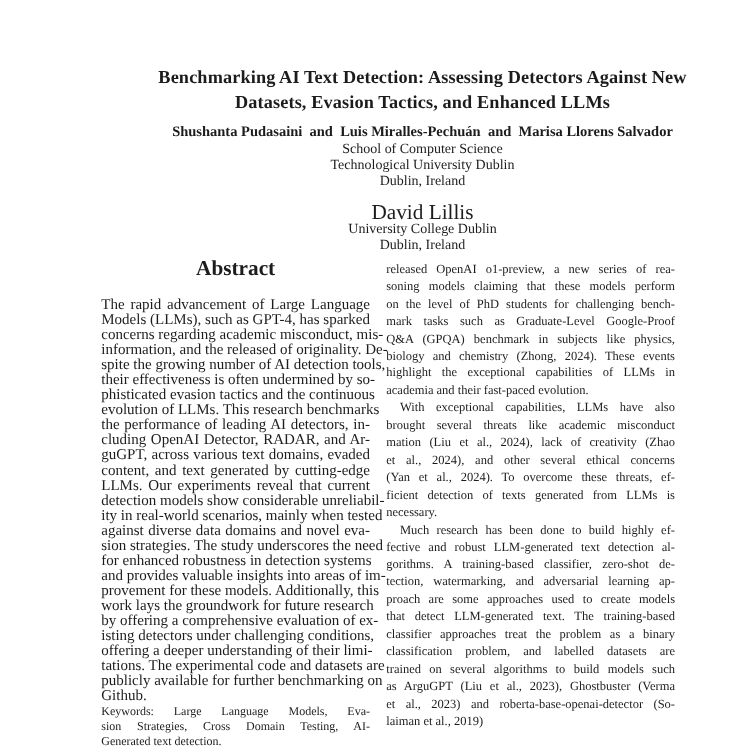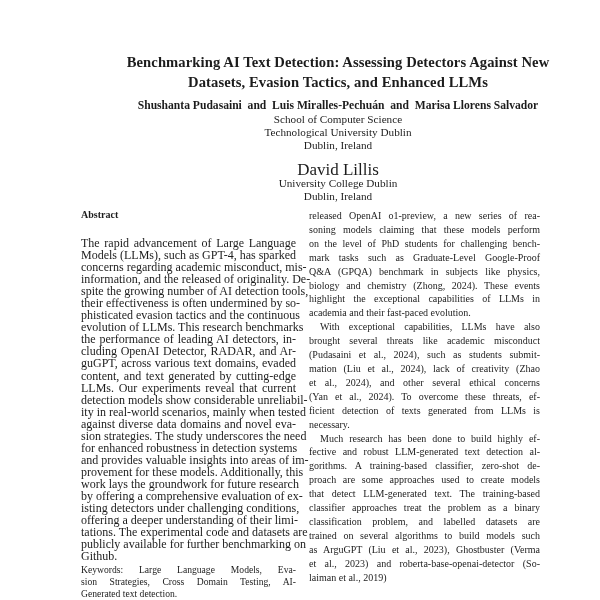--- a/index.html
+++ b/index.html
@@ -57,23 +57,23 @@
     width: 215px;
   }
   .col-right {
     left: 309px;
     top: 209px;
     width: 231px;
     font-size: 10px;
     line-height: 13.9px;
   }
   .abs-heading {
-    text-align: left;
+    text-align: center;
     font-weight: bold;
-    font-size: 10px;
+    font-size: 17px;
     line-height: 14px;
   }
   .abs-body {
     margin-top: 15px;
     font-size: 12px;
     line-height: 12.05px;
   }
   .keywords-para {
     margin-top: 2px;
     font-size: 9.6px;
@@ -162,31 +162,31 @@
         <div class="line">on the level of PhD students for challenging bench-</div>
         <div class="line">mark tasks such as Graduate-Level Google-Proof</div>
         <div class="line">Q&amp;A (GPQA) benchmark in subjects like physics,</div>
         <div class="line">biology and chemistry (Zhong, 2024). These events</div>
         <div class="line">highlight the exceptional capabilities of LLMs in</div>
         <div class="line last">academia and their fast-paced evolution.</div>
       </div>
     <div class="para">
         <div class="line indent">With exceptional capabilities, LLMs have also</div>
         <div class="line">brought several threats like academic misconduct</div>
-        <div class="line">(Pudasaini et al., 2024), such as students submit-</div>
         <div class="line">mation (Liu et al., 2024), lack of creativity (Zhao</div>
         <div class="line">et al., 2024), and other several ethical concerns</div>
         <div class="line">(Yan et al., 2024). To overcome these threats, ef-</div>
         <div class="line">ficient detection of texts generated from LLMs is</div>
         <div class="line last">necessary.</div>
       </div>
     <div class="para">
         <div class="line indent">Much research has been done to build highly ef-</div>
         <div class="line">fective and robust LLM-generated text detection al-</div>
         <div class="line">gorithms. A training-based classifier, zero-shot de-</div>
+        <div class="line">tection, watermarking, and adversarial learning ap-</div>
         <div class="line">proach are some approaches used to create models</div>
         <div class="line">that detect LLM-generated text. The training-based</div>
         <div class="line">classifier approaches treat the problem as a binary</div>
         <div class="line">classification problem, and labelled datasets are</div>
         <div class="line">trained on several algorithms to build models such</div>
         <div class="line">as ArguGPT (Liu et al., 2023), Ghostbuster (Verma</div>
         <div class="line">et al., 2023) and roberta-base-openai-detector (So-</div>
         <div class="line last">laiman et al., 2019)</div>
       </div>
   </div>

